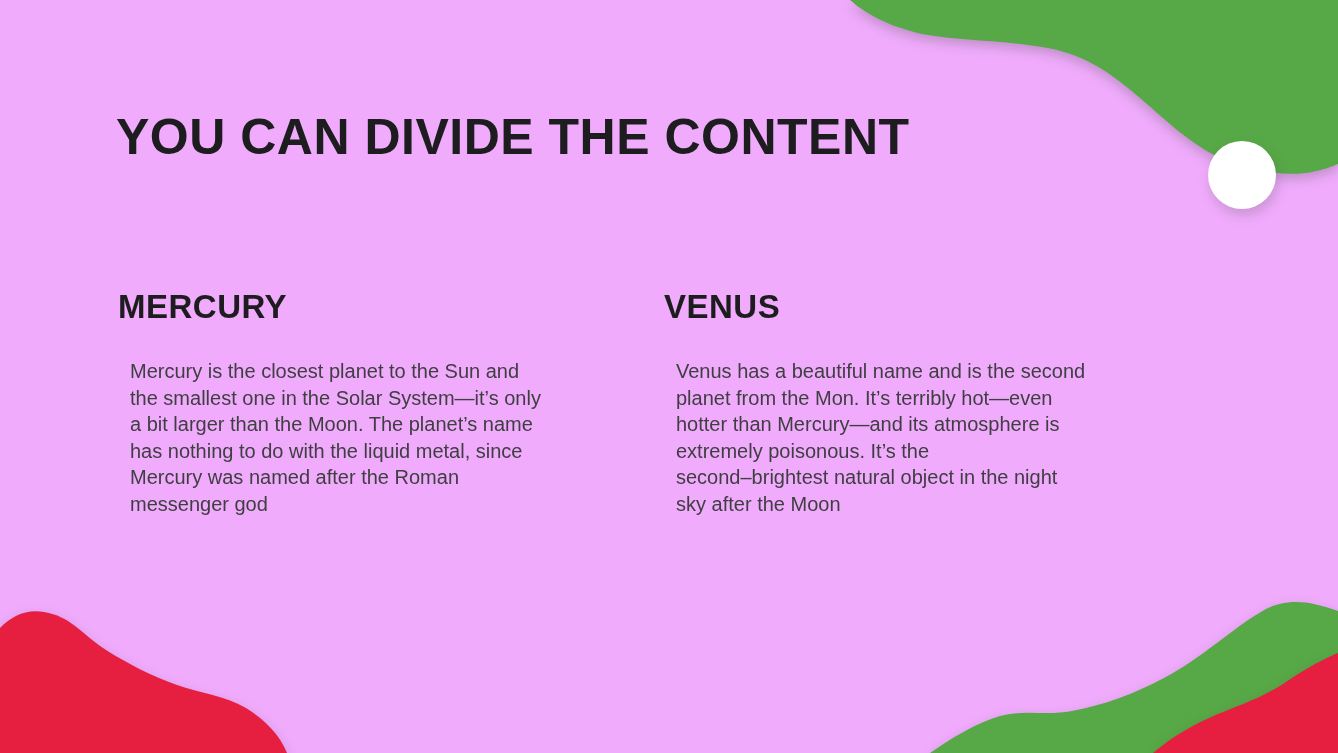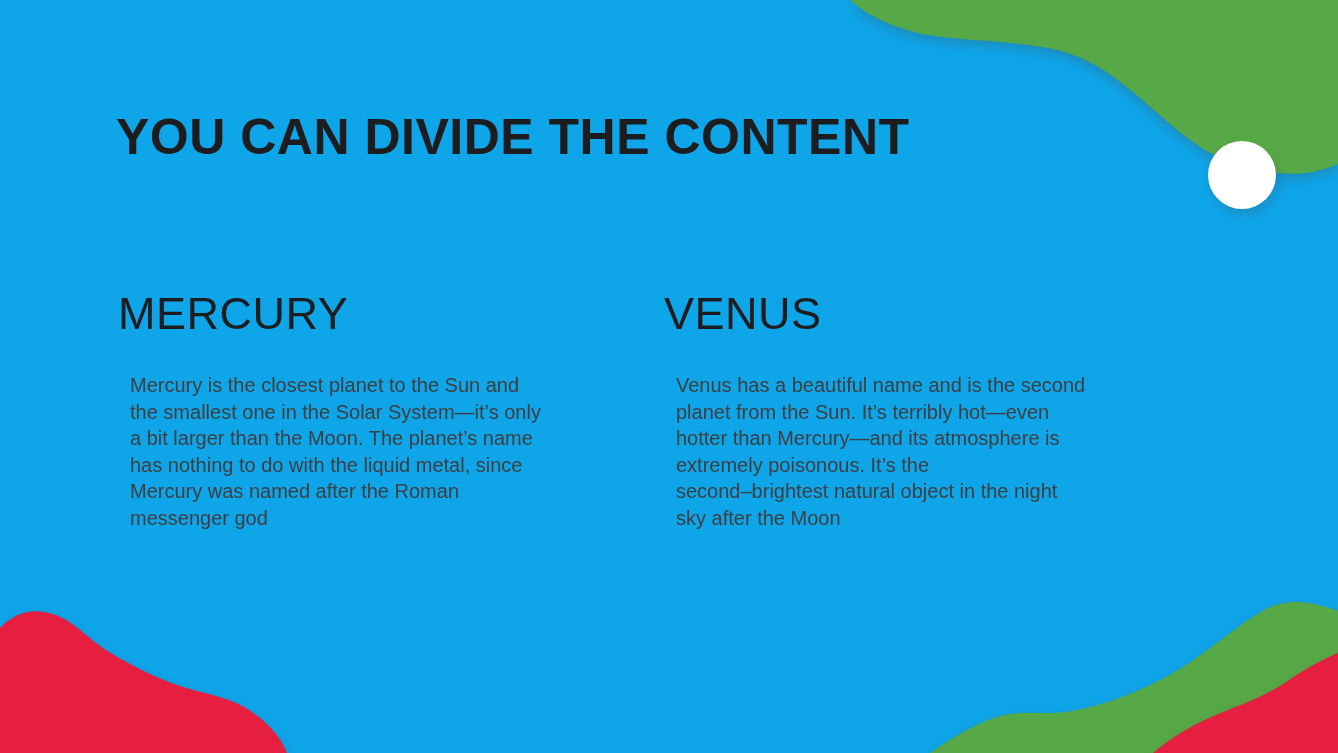--- a/index.html
+++ b/index.html
@@ -4,21 +4,21 @@
 <style>
   html, body { margin: 0; padding: 0; }
   body {
     font-family: "Liberation Sans", sans-serif;
     background: #d8d8d8;
   }
   .slide {
     position: relative;
     width: 1338px;
     height: 753px;
-    background: #0ea5e9;
+    background: #f0abfc;
     overflow: hidden;
   }
   .deco-svg {
     position: absolute;
     inset: 0;
     width: 100%;
     height: 100%;
     pointer-events: none;
   }
   .shadow-soft   { filter: drop-shadow(0px 5px 6px rgba(70,70,70,0.28)); }
@@ -35,22 +35,22 @@
     white-space: nowrap;
   }
   .section {
     position: absolute;
     top: 288px;
     width: 540px;
   }
   .section.mercury { left: 118px; }
   .section.venus   { left: 664px; }
   .section-heading {
-    font-size: 45px;
-    font-weight: normal;
+    font-size: 33px;
+    font-weight: bold;
     letter-spacing: 0.5px;
     color: #1d1c1e;
     margin: 0 0 32px 0;
   }
   .section-body {
     font-size: 20px;
     line-height: 26.6px;
     color: #3f3e41;
     white-space: pre-line;
     margin: 12px;
@@ -115,20 +115,20 @@
 the smallest one in the Solar System—it’s only
 a bit larger than the Moon. The planet’s name
 has nothing to do with the liquid metal, since
 Mercury was named after the Roman
 messenger god</p>
   </section>
 
   <section class="section venus">
     <h2 class="section-heading">VENUS</h2>
     <p class="section-body">Venus has a beautiful name and is the second
-planet from the Sun. It’s terribly hot—even
+planet from the Mon. It’s terribly hot—even
 hotter than Mercury—and its atmosphere is
 extremely poisonous. It’s the
 second–brightest natural object in the night
 sky after the Moon</p>
   </section>
 
 </div>
 
 </body></html>

